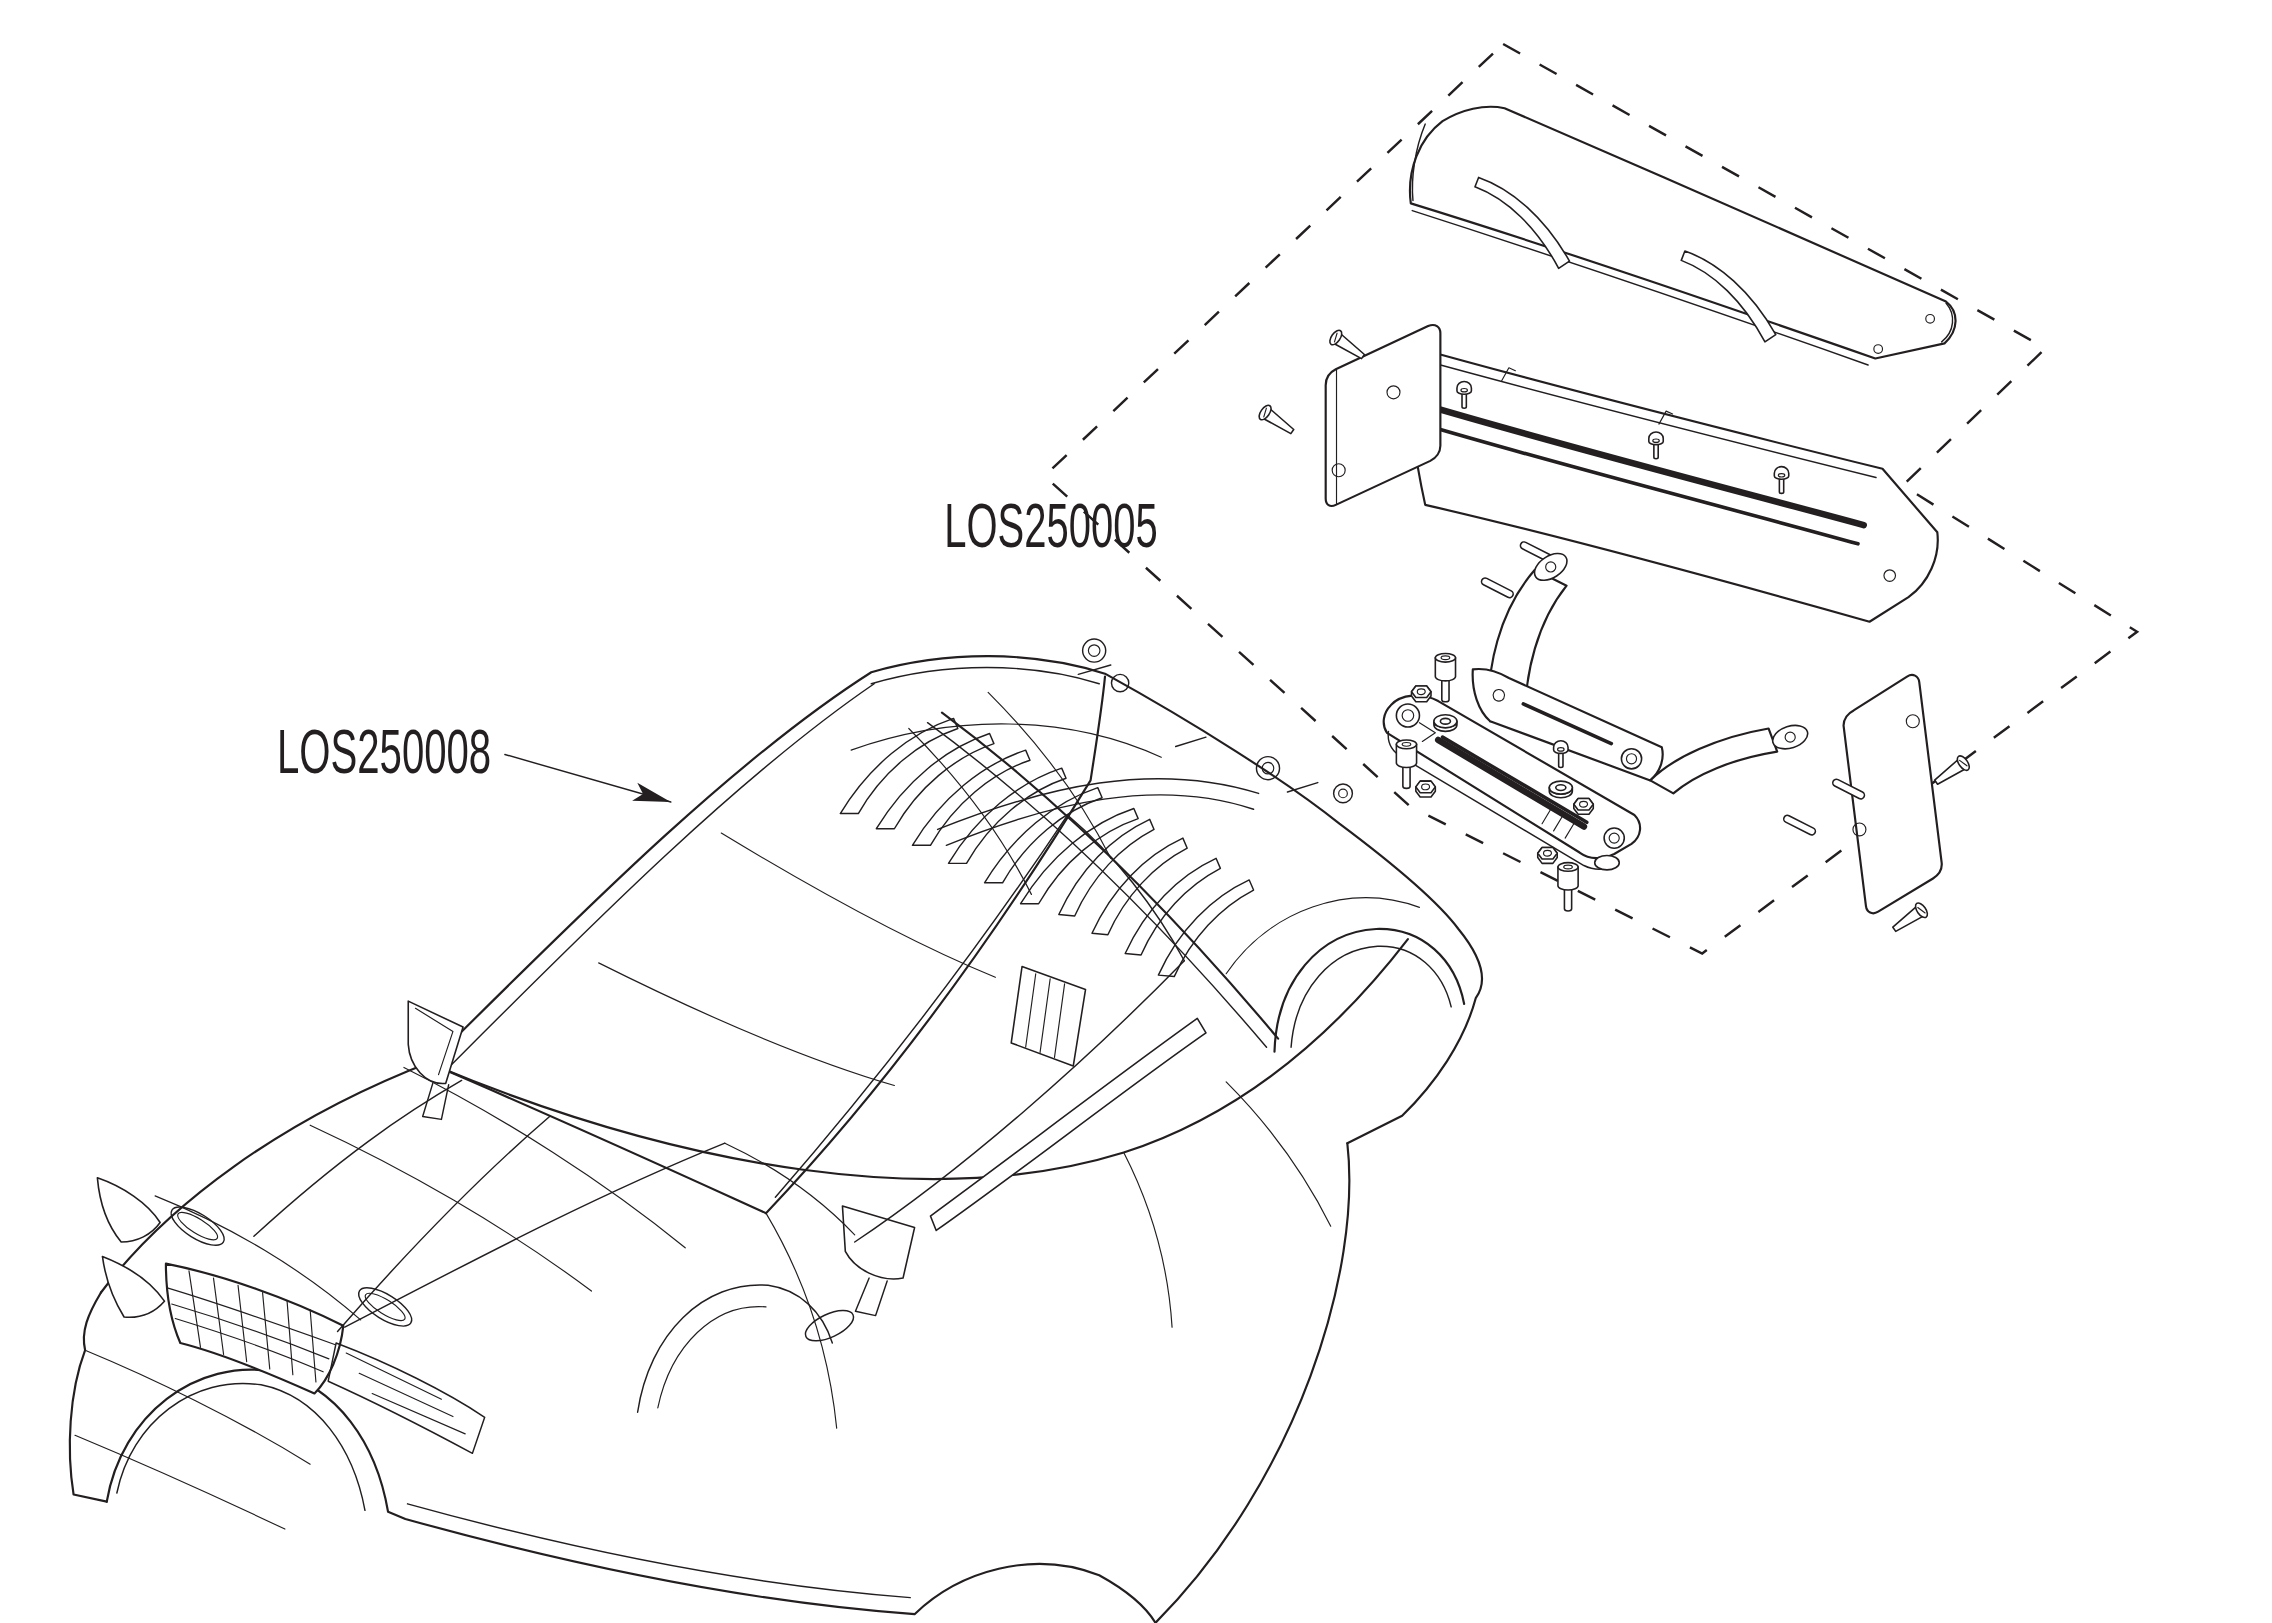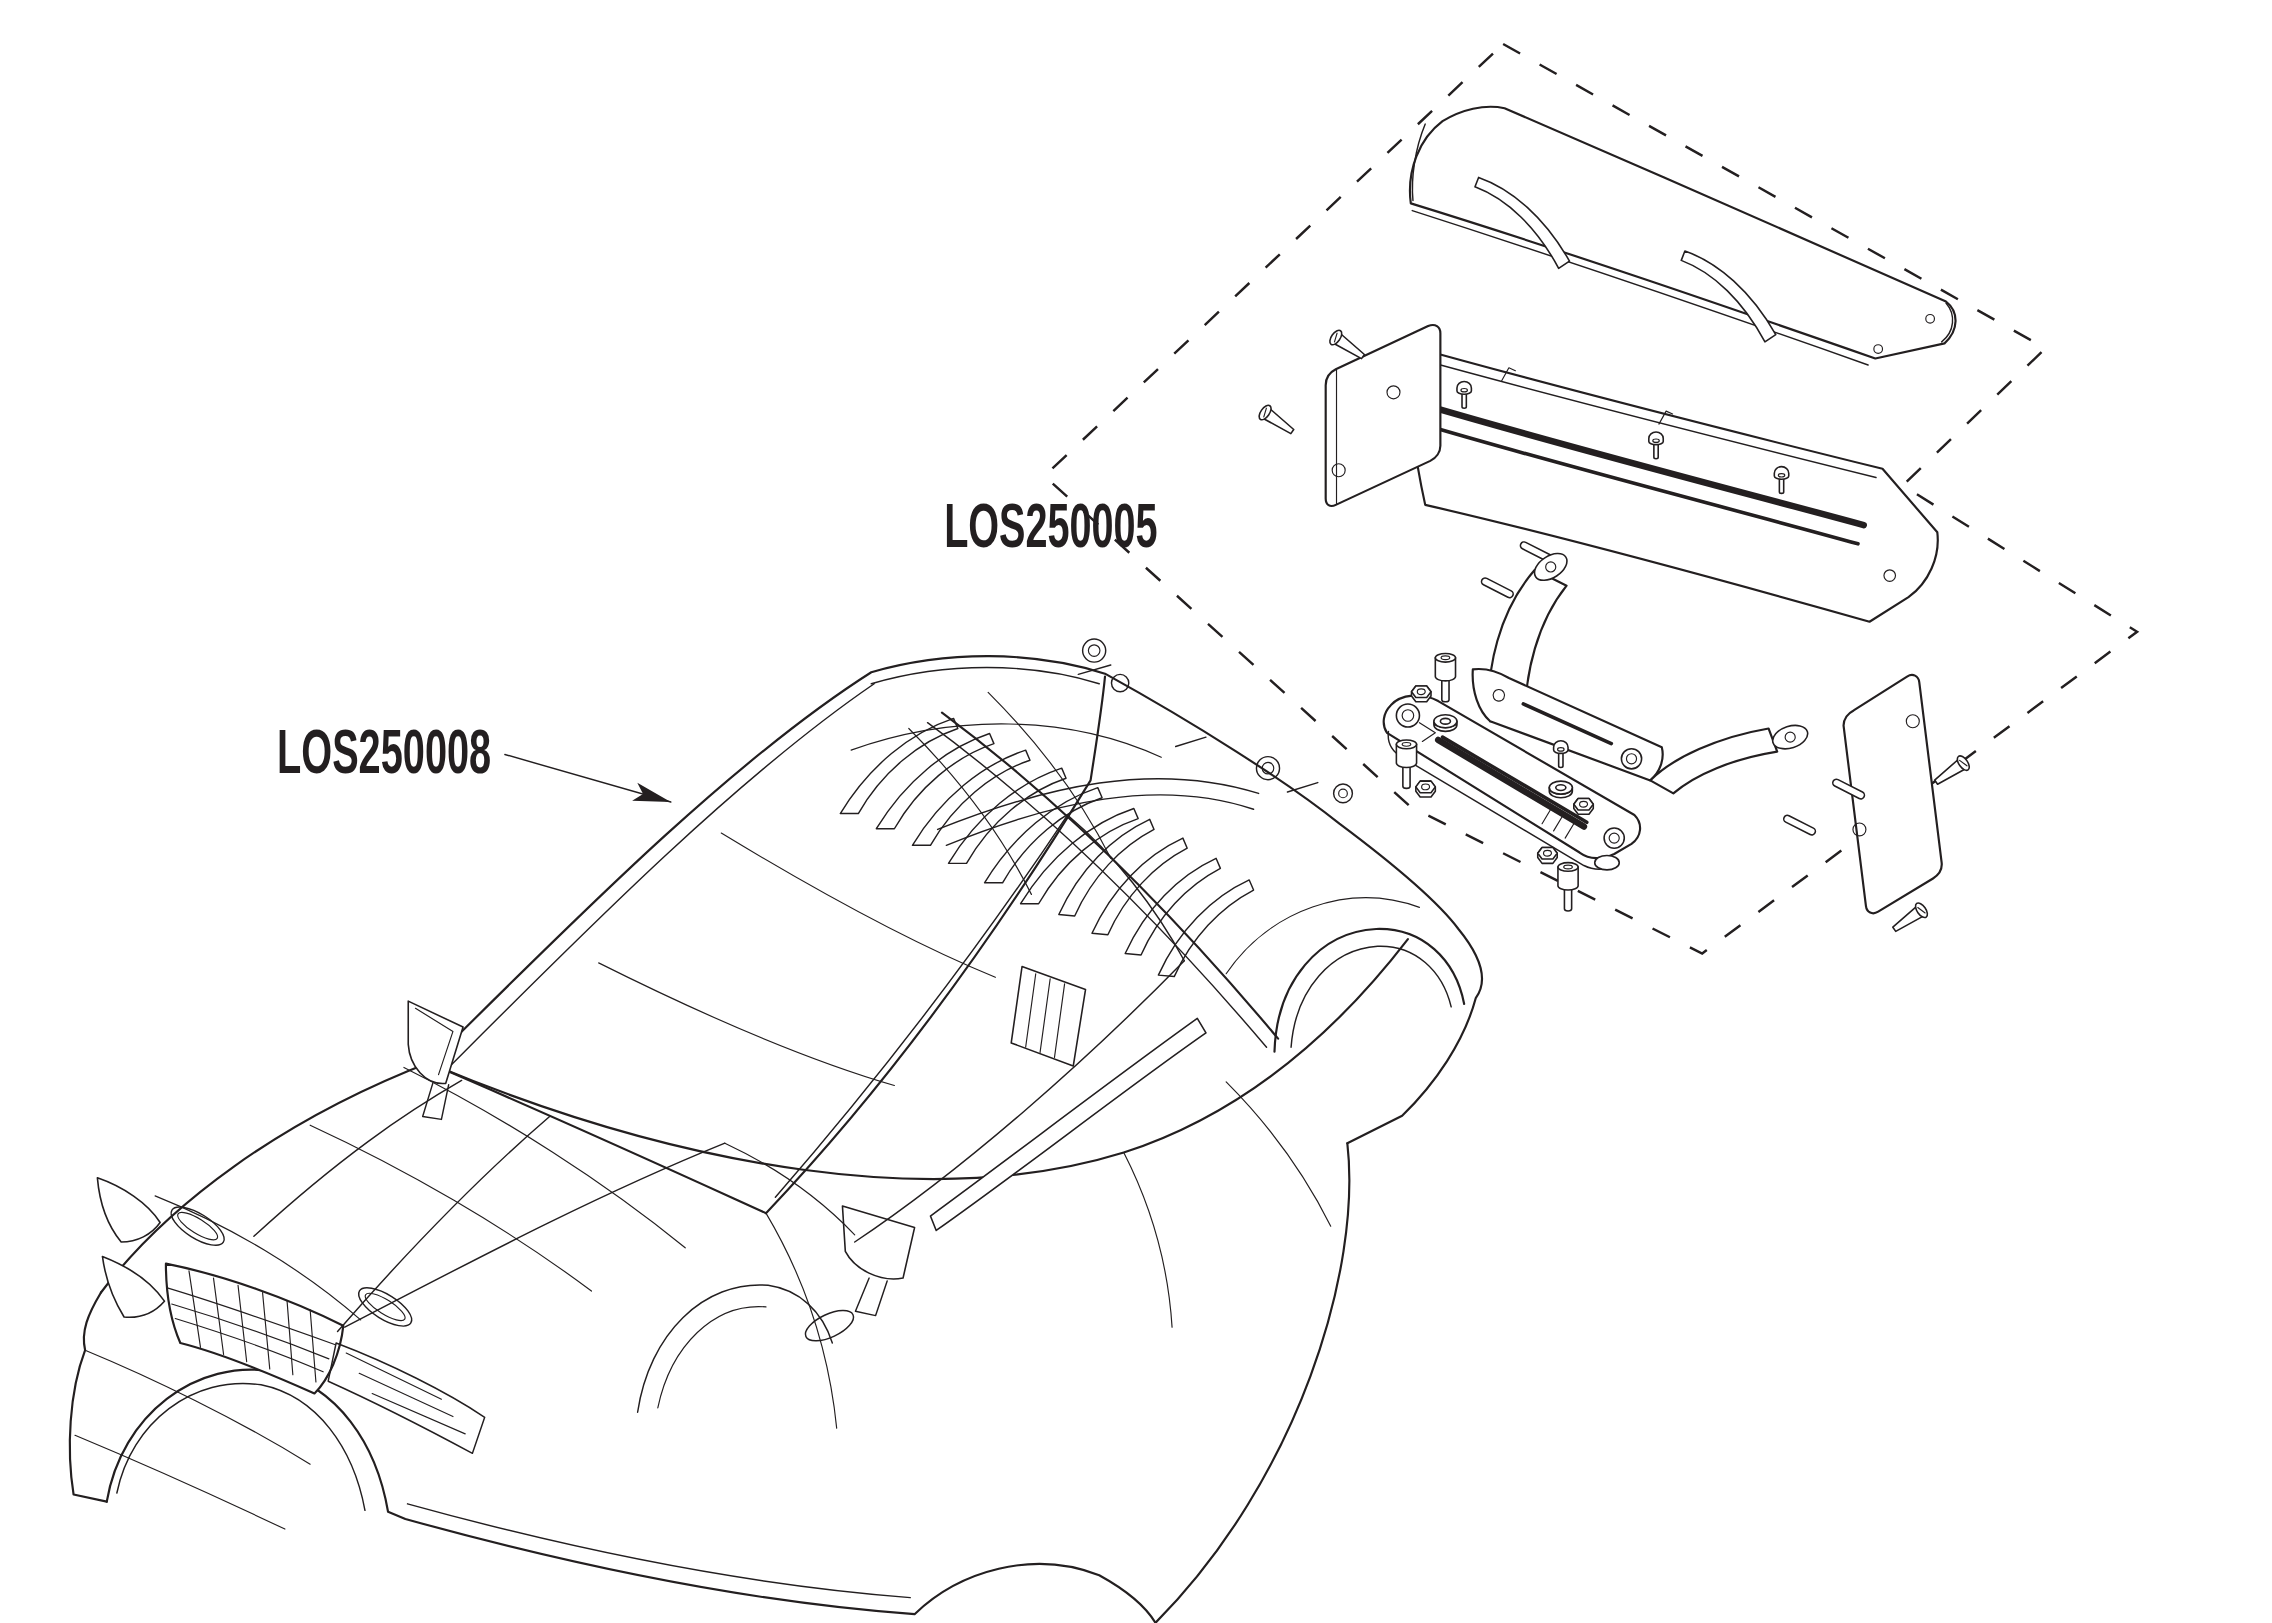--- a/index.html
+++ b/index.html
@@ -1,16 +1,16 @@
 <!DOCTYPE html>
 <html style="font-size:11.5px"><head>
 <meta charset="utf-8">
 <style>
   html,body{margin:0;padding:0;background:#fff;}
-  .stage{position:relative;width:100%;background:#86efac;font-weight:bold;}
+  .stage{position:relative;width:100%;background:#86efac;}
   svg{display:block;width:100%;height:auto;background:#fff;}
   .ln  {fill:none;stroke:#231f20;stroke-width:3;stroke-linecap:round;stroke-linejoin:round;}
   .ln2 {fill:none;stroke:#231f20;stroke-width:2;stroke-linecap:round;stroke-linejoin:round;}
   .ln1 {fill:none;stroke:#231f20;stroke-width:1.6;stroke-linecap:round;stroke-linejoin:round;}
   .lnw {fill:#ffffff;stroke:#231f20;stroke-width:3;stroke-linecap:round;stroke-linejoin:round;}
   .lnw2{fill:#ffffff;stroke:#231f20;stroke-width:2.2;stroke-linecap:round;stroke-linejoin:round;}
   .dk  {fill:none;stroke:#231f20;stroke-width:9;stroke-linecap:round;}
   .dk2 {fill:none;stroke:#231f20;stroke-width:5;stroke-linecap:round;}
   .dash{fill:none;stroke:#231f20;stroke-width:3.4;stroke-dasharray:27 31;stroke-linecap:butt;}
   .lbl {font-family:"Liberation Sans","DejaVu Sans",sans-serif;font-size:86px;fill:#231f20;}

